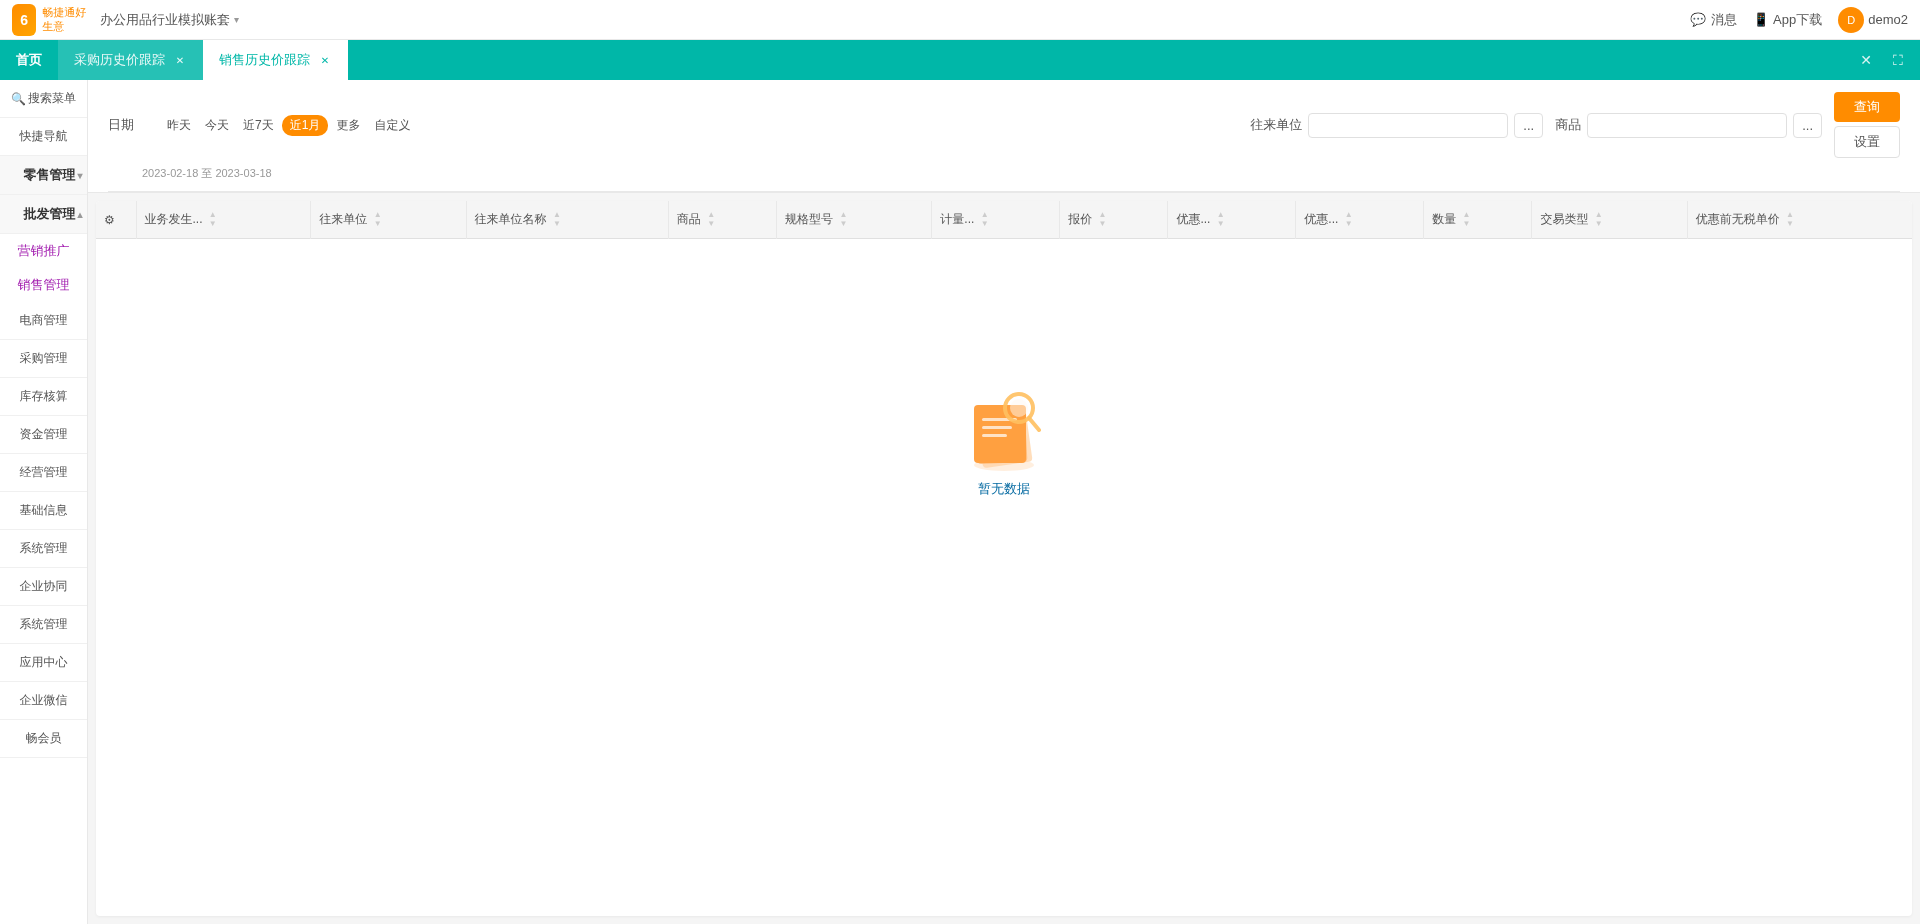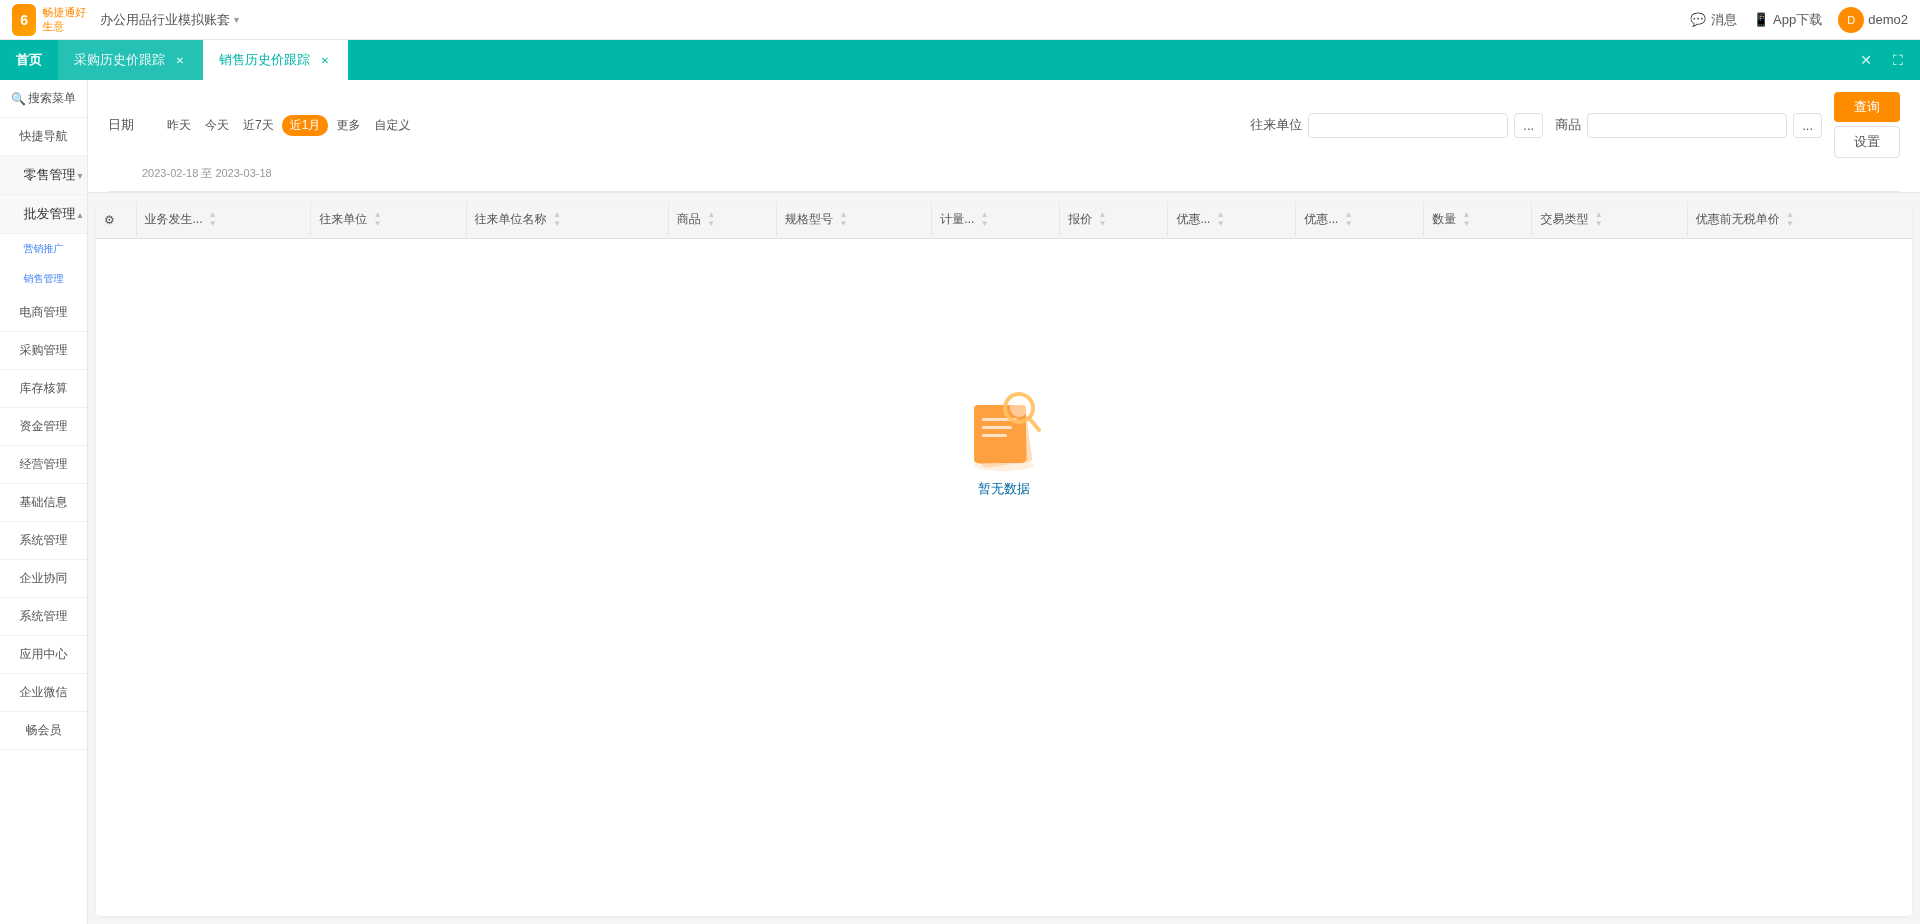--- a/index.html
+++ b/index.html
@@ -117,28 +117,28 @@
       cursor: pointer;
       font-size: 12px;
       color: #555;
       border-bottom: 1px solid #f0f0f0;
       display: flex;
       align-items: center;
       justify-content: center;
       gap: 2px;
     }
     .sidebar-item.section-header {
-      font-weight: 400;
+      font-weight: 700;
       color: #333;
       background: #f8f8f8;
       font-size: 13px;
       padding-left: 23px;
     }
     .sidebar-item .expand-icon { font-size: 10px; color: #999; }
-    .sidebar-sub { padding: 8px 4px; font-size: 10px; color: #3b82f6; cursor: pointer; text-align: center; }
+    .sidebar-sub { padding: 8px 4px; font-size: 13px; color: #a21caf; cursor: pointer; text-align: center; }
 
     
     .content-area {
       flex: 1;
       display: flex;
       flex-direction: column;
       overflow: hidden;
       background: #f5f5f5;
     }
 

